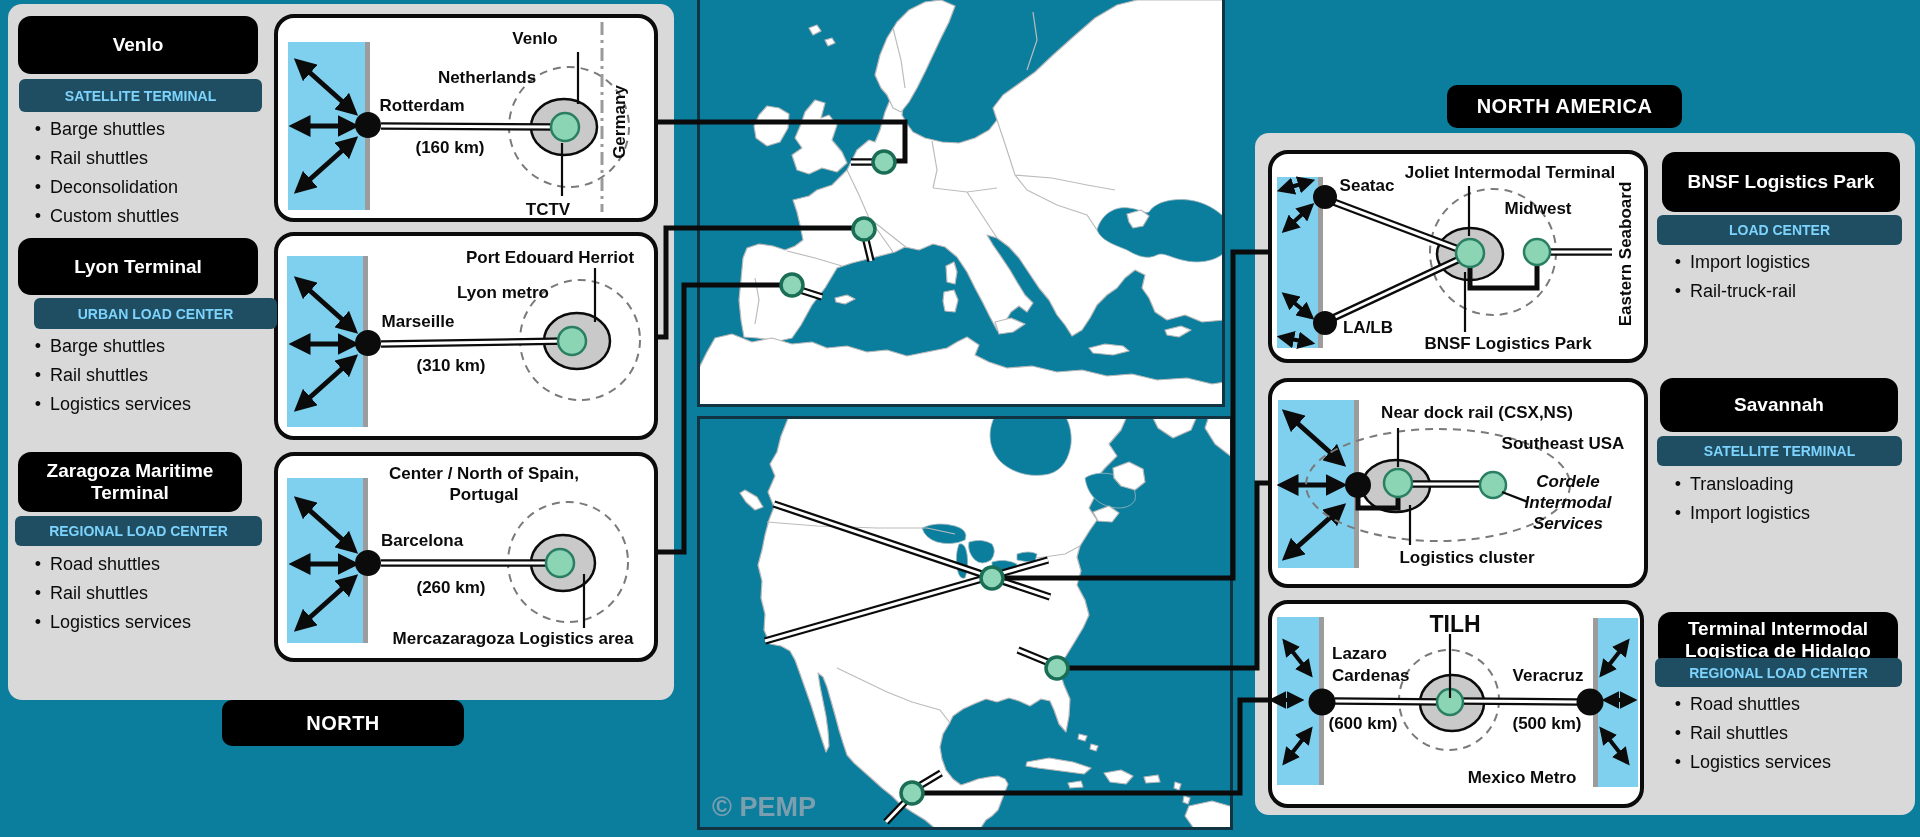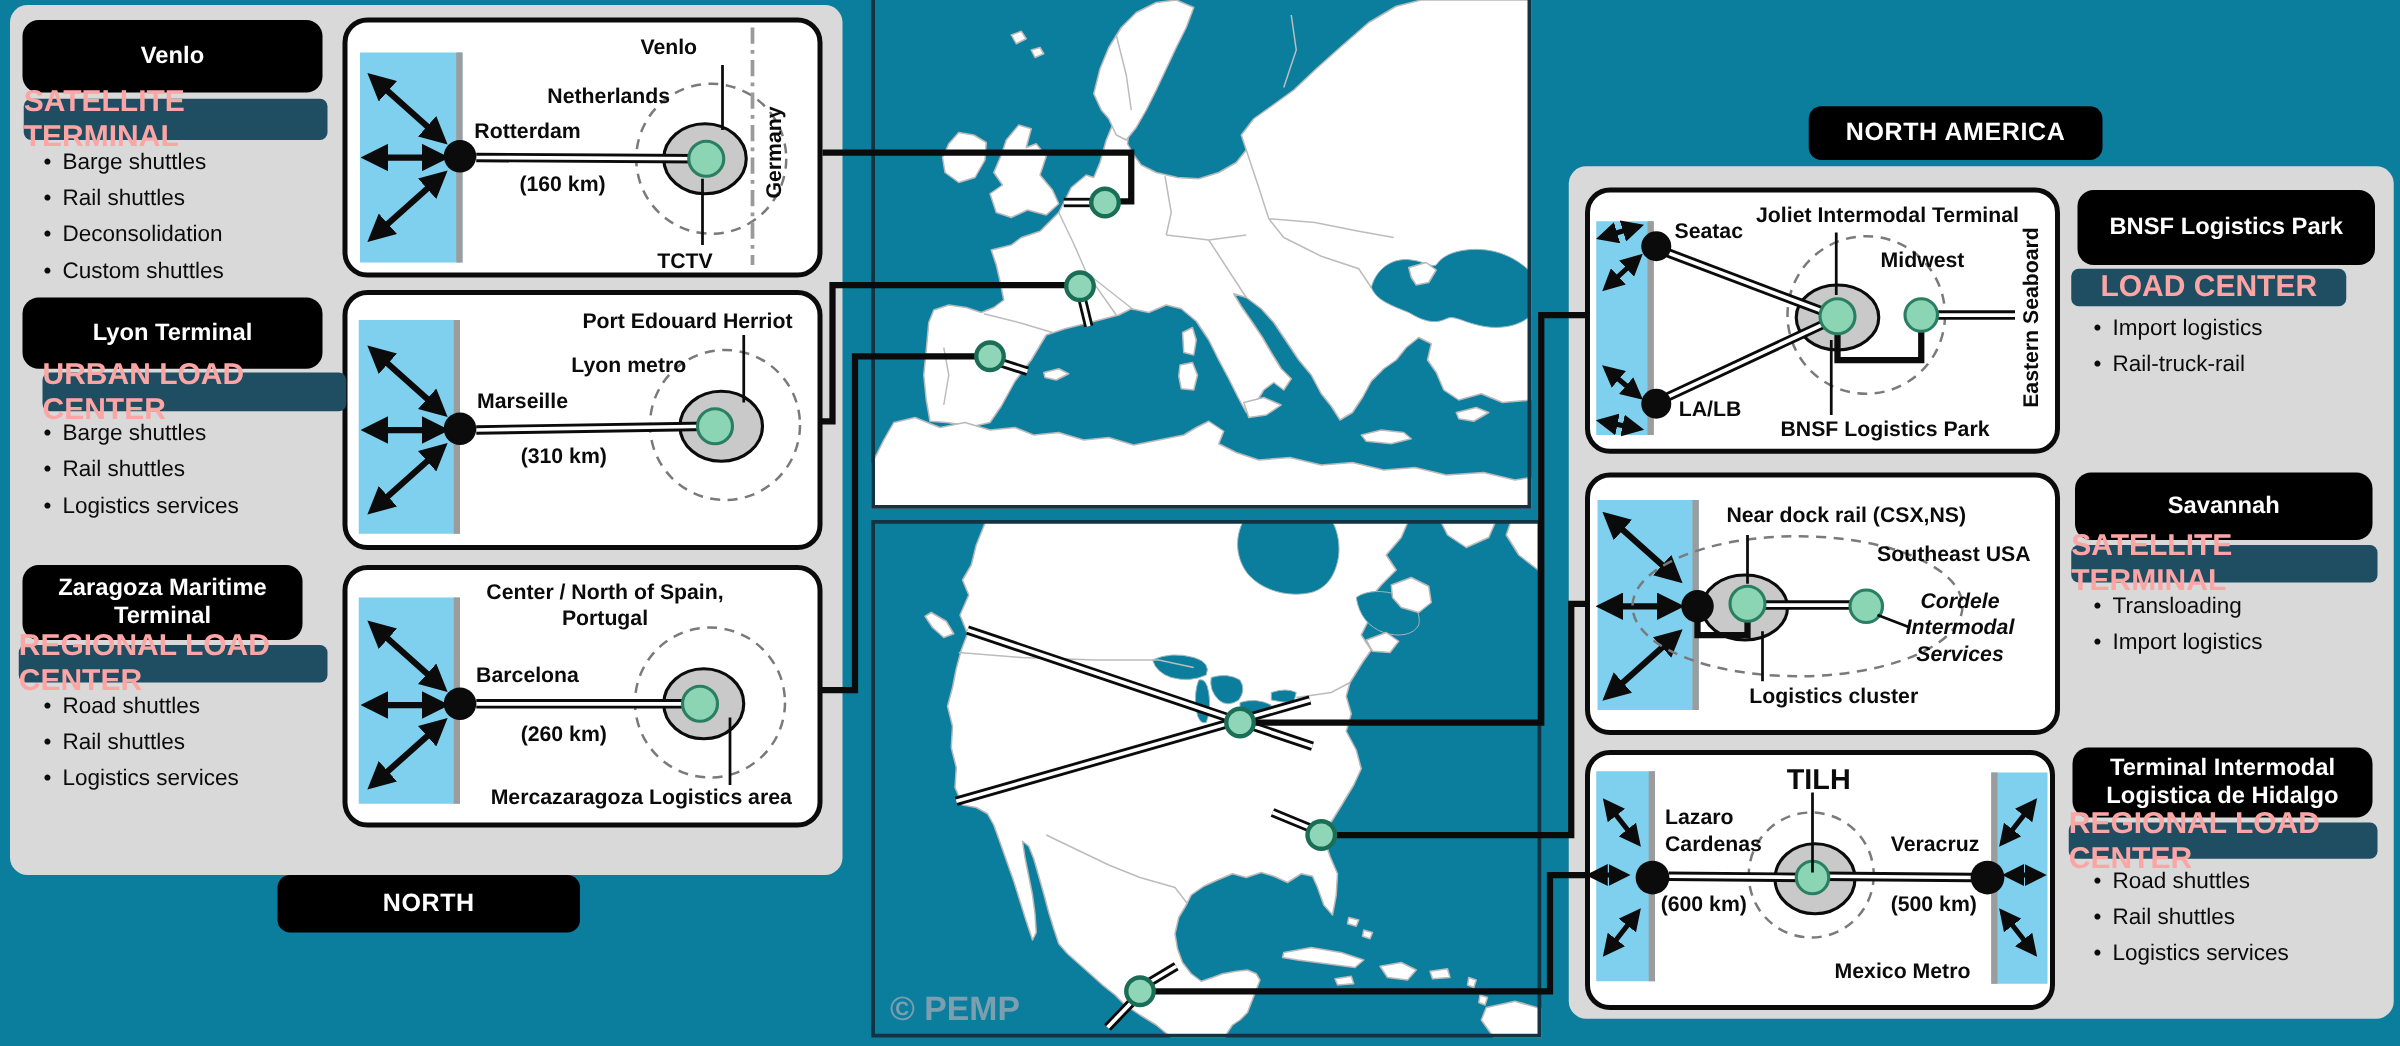--- a/index.html
+++ b/index.html
@@ -2,22 +2,22 @@
 <html><head>
 <meta charset="utf-8">
 <style>
   html,body{margin:0;padding:0;background:#0b7e9e;}
   #page{position:relative;width:1920px;height:837px;background:#0b7e9e;overflow:hidden;
         font-family:"Liberation Sans","DejaVu Sans",sans-serif;}
   .panel{position:absolute;background:#d9d9d9;border-radius:14px;}
   .titlebox{position:absolute;background:#000;color:#fff;border-radius:13px;display:flex;
             align-items:center;justify-content:center;text-align:center;font-weight:bold;
             font-size:19px;line-height:22px;padding:0 14px;box-sizing:border-box;z-index:3;}
-  .ribbon{position:absolute;background:#1f4e63;color:#fca5a5;border-radius:6px;display:flex;
-          align-items:center;justify-content:center;font-weight:bold;font-size:24px;z-index:3;}
+  .ribbon{position:absolute;background:#1f4e63;color:#7dd3fc;border-radius:6px;display:flex;
+          align-items:center;justify-content:center;font-weight:bold;font-size:14px;z-index:3;}
   .bullets{position:absolute;z-index:3;font-size:18px;color:#0b0b0b;}
   .bullets .row{display:flex;margin-bottom:8px;line-height:21px;}
   .bullets .b{width:24px;text-align:center;flex:0 0 24px;}
   .dbox{position:absolute;background:#fff;border:4px solid #0b0b0b;border-radius:20px;
         box-sizing:border-box;z-index:2;}
   .quay{position:absolute;background:#7fd0ee;z-index:3;}
   .quay.rgt{border-right:5px solid #9c9c9c;}
   .quay.lft{border-left:5px solid #9c9c9c;}
   .regionlbl{position:absolute;background:#000;color:#fff;border-radius:10px;display:flex;
              align-items:center;justify-content:center;font-weight:bold;font-size:20px;
@@ -134,21 +134,21 @@
   <div class="quay rgt" style="left:287px;top:478px;width:76px;height:165px;"></div>
 
   <div class="panel" style="left:1255px;top:133px;width:660px;height:682px;"></div>
   <div class="regionlbl" style="left:1447px;top:85px;width:235px;height:43px;">
       <span>NORTH AMERICA</span>
     </div>
 
   <div class="titlebox" style="left:1662px;top:152px;width:238px;height:60px;">
       <span>BNSF Logistics Park</span>
     </div>
-  <div class="ribbon" style="left:1657px;top:215px;width:220px;height:30px;">
+  <div class="ribbon" style="left:1657px;top:215px;width:245px;height:30px;">
       <span>LOAD CENTER</span>
     </div>
   <div class="bullets" style="left:1666px;top:252px;width:250px;">
     <div class="row">
         <span class="b">•</span>
         <span>Import logistics</span>
       </div>
     <div class="row">
         <span class="b">•</span>
         <span>Rail-truck-rail</span>
@@ -165,21 +165,21 @@
     <div class="row">
         <span class="b">•</span>
         <span>Transloading</span>
       </div>
     <div class="row">
         <span class="b">•</span>
         <span>Import logistics</span>
       </div>
   </div>
 
-  <div class="titlebox" style="left:1658px;top:598px;width:240px;height:56px;padding:0 16px;">
+  <div class="titlebox" style="left:1658px;top:612px;width:240px;height:56px;padding:0 16px;">
       <span>Terminal Intermodal Logistica de Hidalgo</span>
     </div>
   <div class="ribbon" style="left:1655px;top:658px;width:247px;height:29px;">
       <span>REGIONAL LOAD CENTER</span>
     </div>
   <div class="bullets" style="left:1666px;top:694px;width:250px;">
     <div class="row">
         <span class="b">•</span>
         <span>Road shuttles</span>
       </div>

